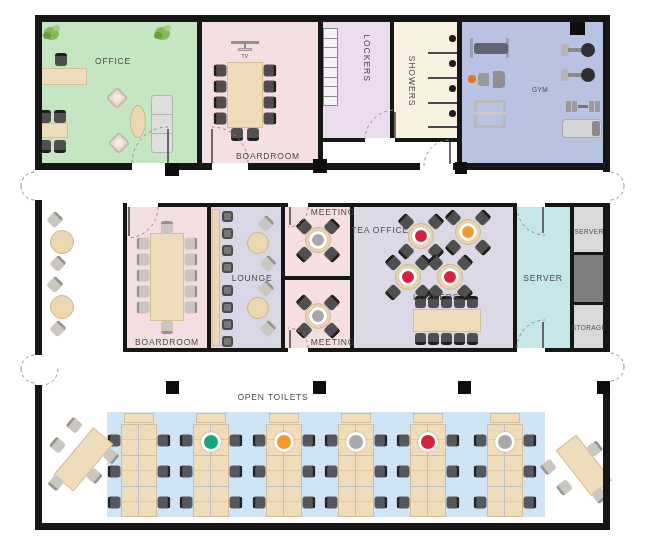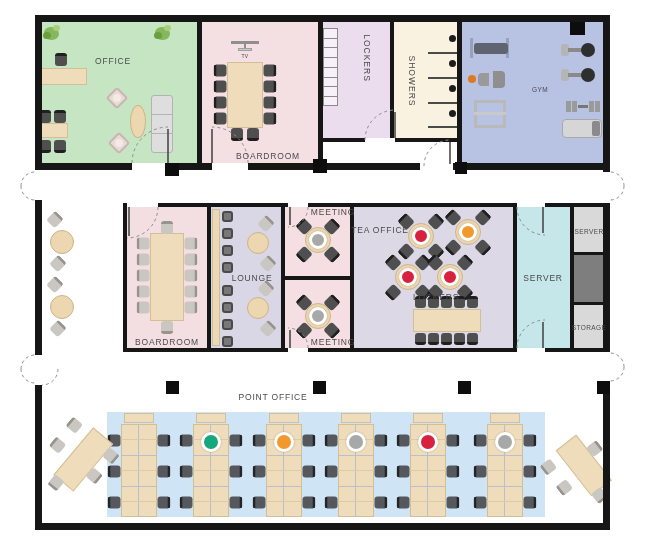--- a/index.html
+++ b/index.html
@@ -372,15 +372,15 @@
     <div class="abs room-label lbl-layer small" style="left: 540px; top: 89px; z-index: 50;">GYM</div>
     <div class="abs room-label lbl-layer " style="left: 167px; top: 342px; z-index: 50;">BOARDROOM</div>
     <div class="abs room-label lbl-layer " style="left: 252px; top: 278px; z-index: 50;">LOUNGE</div>
     <div class="abs room-label lbl-layer " style="left: 333px; top: 212px; z-index: 50;">MEETING</div>
     <div class="abs room-label lbl-layer " style="left: 333px; top: 342px; z-index: 50;">MEETING</div>
     <div class="abs room-label lbl-layer " style="left: 380px; top: 230px; z-index: 50;">TEA OFFICE</div>
     <div class="abs room-label lbl-layer " style="left: 436px; top: 297px; z-index: 50;">LOCKERS</div>
     <div class="abs room-label lbl-layer " style="left: 543px; top: 278px; z-index: 50;">SERVER</div>
     <div class="abs room-label lbl-layer small" style="left: 589px; top: 231px; z-index: 50;">SERVER</div>
     <div class="abs room-label lbl-layer small" style="left: 589px; top: 327px; z-index: 50;">STORAGE</div>
-    <div class="abs room-label lbl-layer " style="left: 273px; top: 397px; z-index: 50;">POINT OFFICE</div>
+    <div class="abs room-label lbl-layer " style="left: 273px; top: 397px; z-index: 50;">OPEN TOILETS</div>
     <div class="abs room-label tiny" style="left: 245px; top: 56px; z-index: 50;">TV</div>
   </div>
 
 </body></html>

